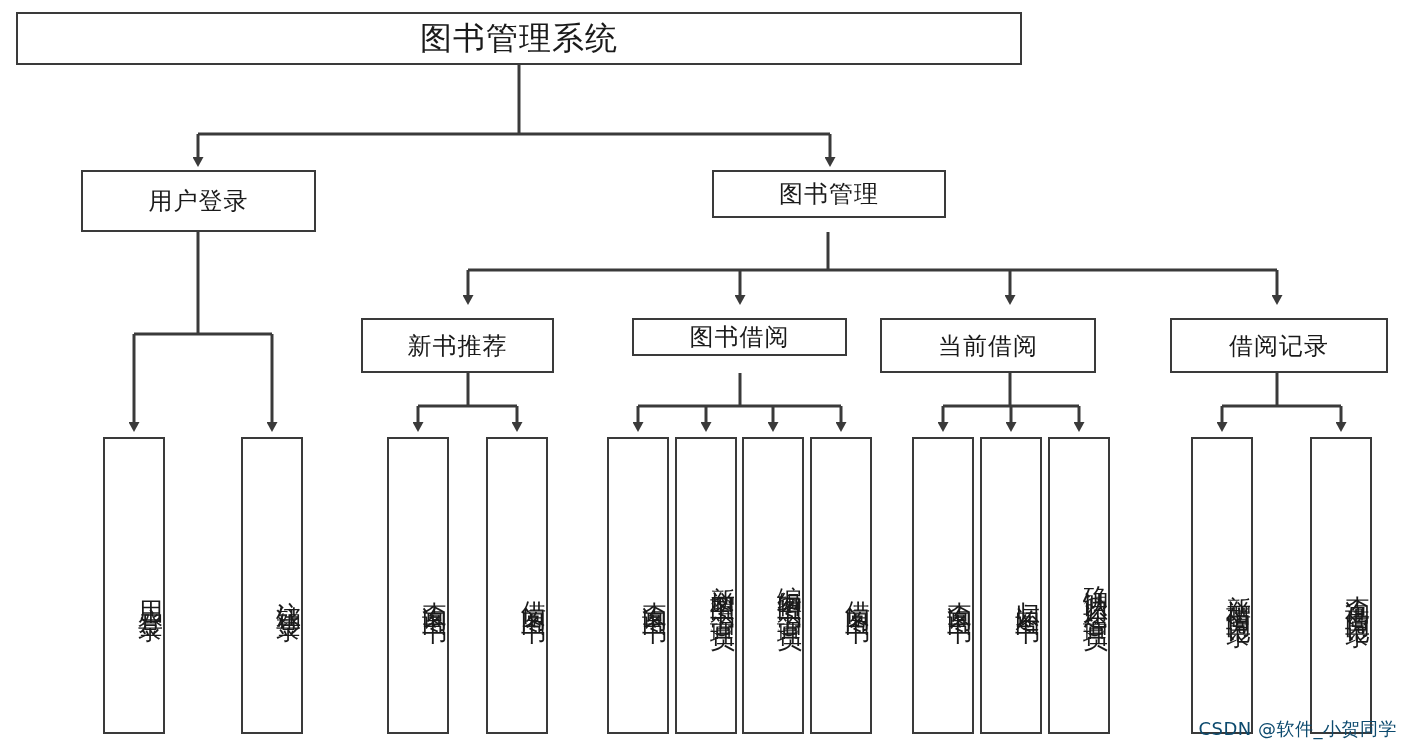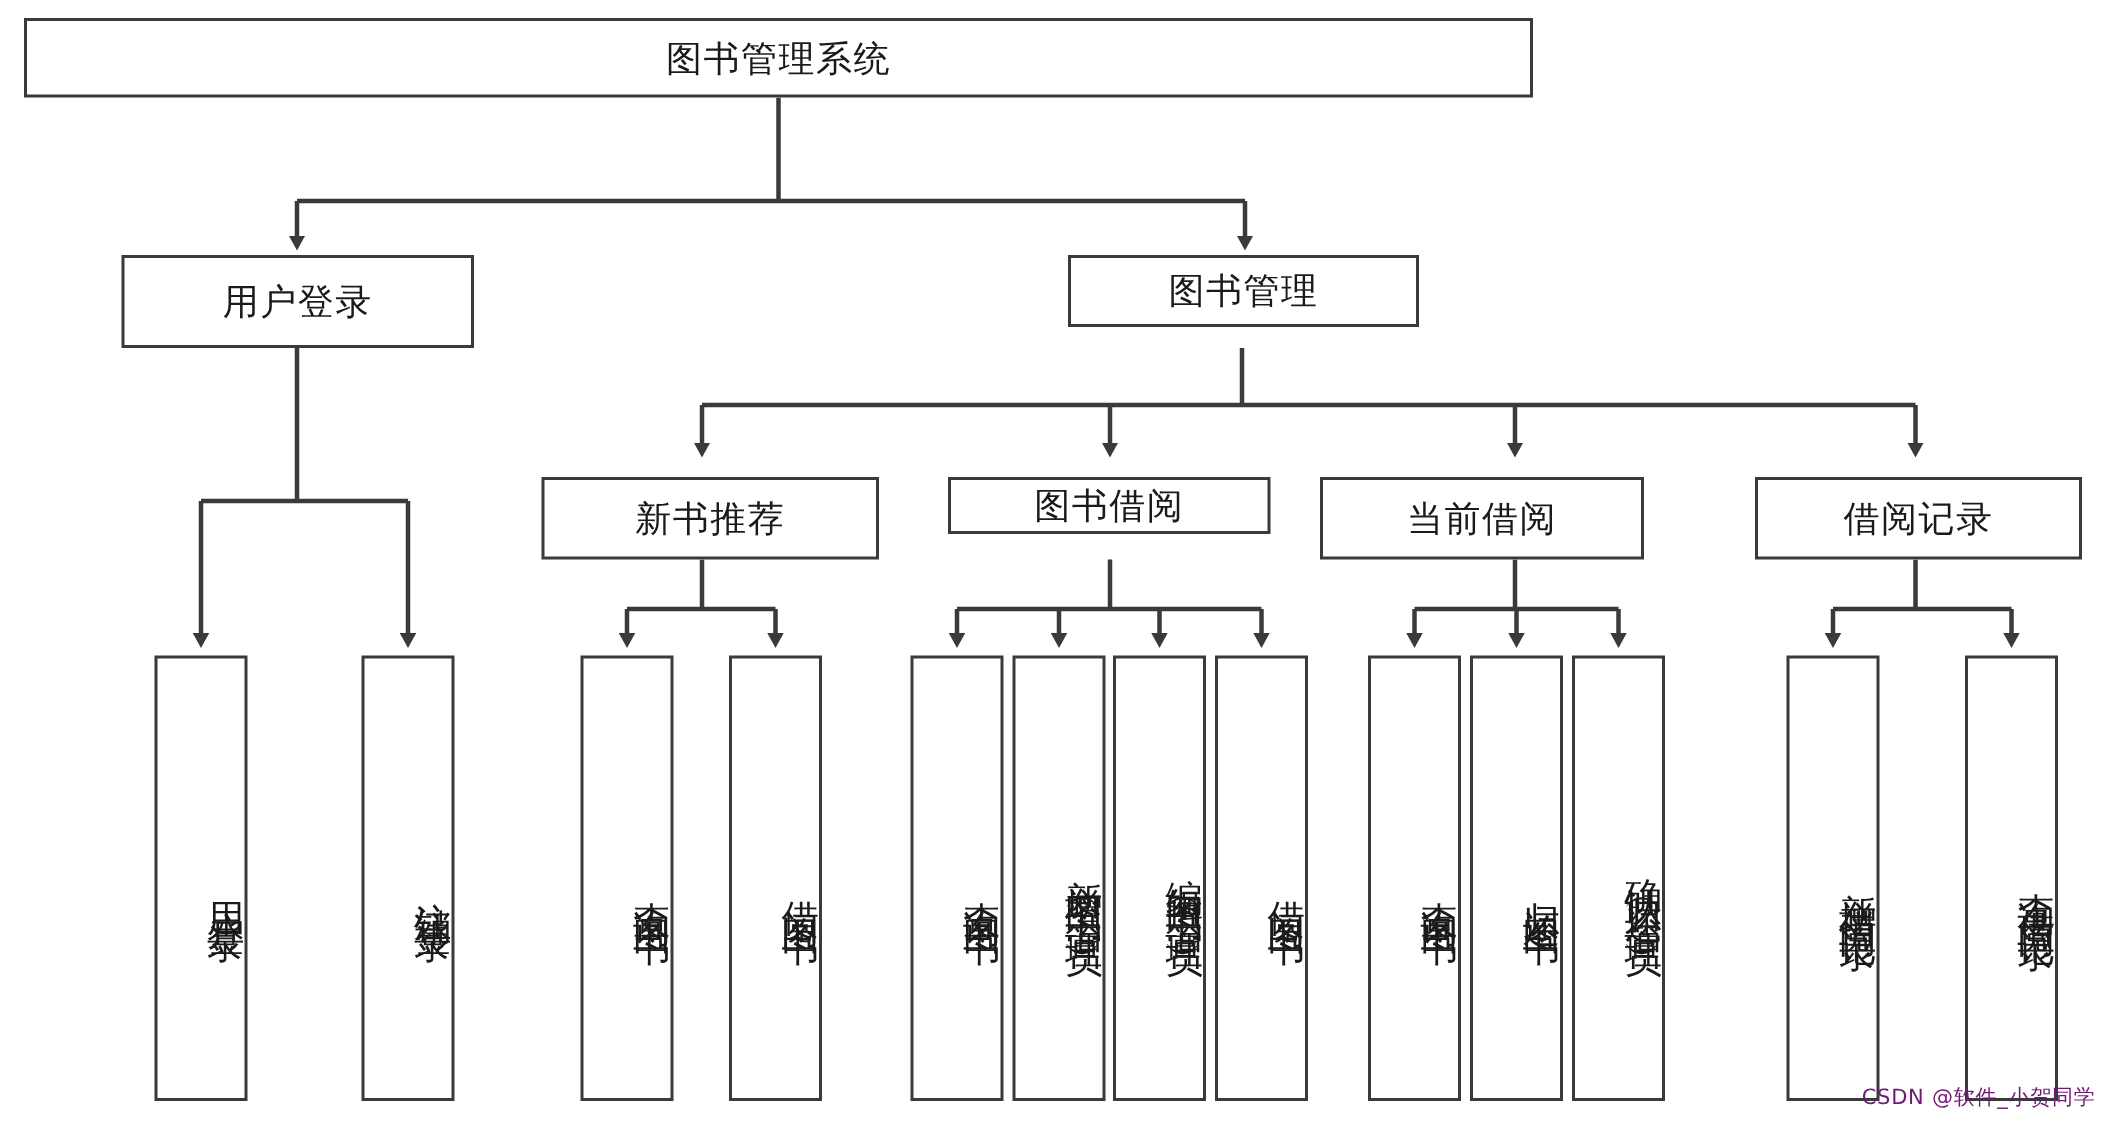--- a/index.html
+++ b/index.html
@@ -17,36 +17,36 @@
     position:absolute;
     box-sizing:border-box;
     background:#ffffff;
     border:2.5px solid #3a3a3a;
     display:flex;
     align-items:center;
     justify-content:center;
     color:#1a1a1a;
   }
   .node.horiz{font-size:24px;letter-spacing:1px;}
-  .node.root{font-size:24px;font-family:Liberation Serif, serif;}
+  .node.root{font-size:32px;font-family:Liberation Serif, serif;}
   .node.leaf{
     writing-mode:vertical-rl;
     text-orientation:upright;
     font-size:25px;
     letter-spacing:6px;
     padding-top:14px;
     align-items:flex-start;
     justify-content:center;
     line-height:1;
   }
   .watermark{
     position:absolute;
     right:8px;bottom:6px;
-    font-size:14px;
-    color:#701a75;
+    font-size:18px;
+    color:#0c4a6e;
     white-space:nowrap;
     letter-spacing:0.5px;
   }
 </style>
 </head>
 <body>
 
 <div id="canvas">
 
   <svg class="edges" viewBox="0 0 1405 747" xmlns="http://www.w3.org/2000/svg">
@@ -97,21 +97,21 @@
       <path d="M1222,406 L1222,423" marker-end="url(#arrow)"></path>
       <path d="M1341,406 L1341,423" marker-end="url(#arrow)"></path>
     </g>
   </svg>
 
   <div class="node horiz root" style="left: 16px; top: 12px; width: 1006px; height: 53px;">图书管理系统</div>
 
   <div class="node horiz" style="left: 81px; top: 170px; width: 235px; height: 62px;">用户登录</div>
   <div class="node horiz" style="left: 712px; top: 170px; width: 234px; height: 48px;">图书管理</div>
 
-  <div class="node horiz" style="left: 361px; top: 318px; width: 225px; height: 55px; text-align: center;">新书推荐</div>
+  <div class="node horiz" style="left: 361px; top: 318px; width: 193px; height: 55px; text-align: center;">新书推荐</div>
   <div class="node horiz" style="left: 632px; top: 318px; width: 215px; height: 38px;">图书借阅</div>
   <div class="node horiz" style="left: 880px; top: 318px; width: 216px; height: 55px;">当前借阅</div>
   <div class="node horiz" style="left: 1170px; top: 318px; width: 218px; height: 55px;">借阅记录</div>
 
   <div class="node leaf" style="left: 103px; top: 437px; width: 62px; height: 297px;">用户登录</div>
   <div class="node leaf" style="left: 241px; top: 437px; width: 62px; height: 297px;">注销登录</div>
   <div class="node leaf" style="left: 387px; top: 437px; width: 62px; height: 297px;">查询图书</div>
   <div class="node leaf" style="left: 486px; top: 437px; width: 62px; height: 297px;">借阅图书</div>
   <div class="node leaf" style="left: 607px; top: 437px; width: 62px; height: 297px;">查询图书</div>
   <div class="node leaf" style="left: 675px; top: 437px; width: 62px; height: 297px;">新增图书（管理员）</div>

